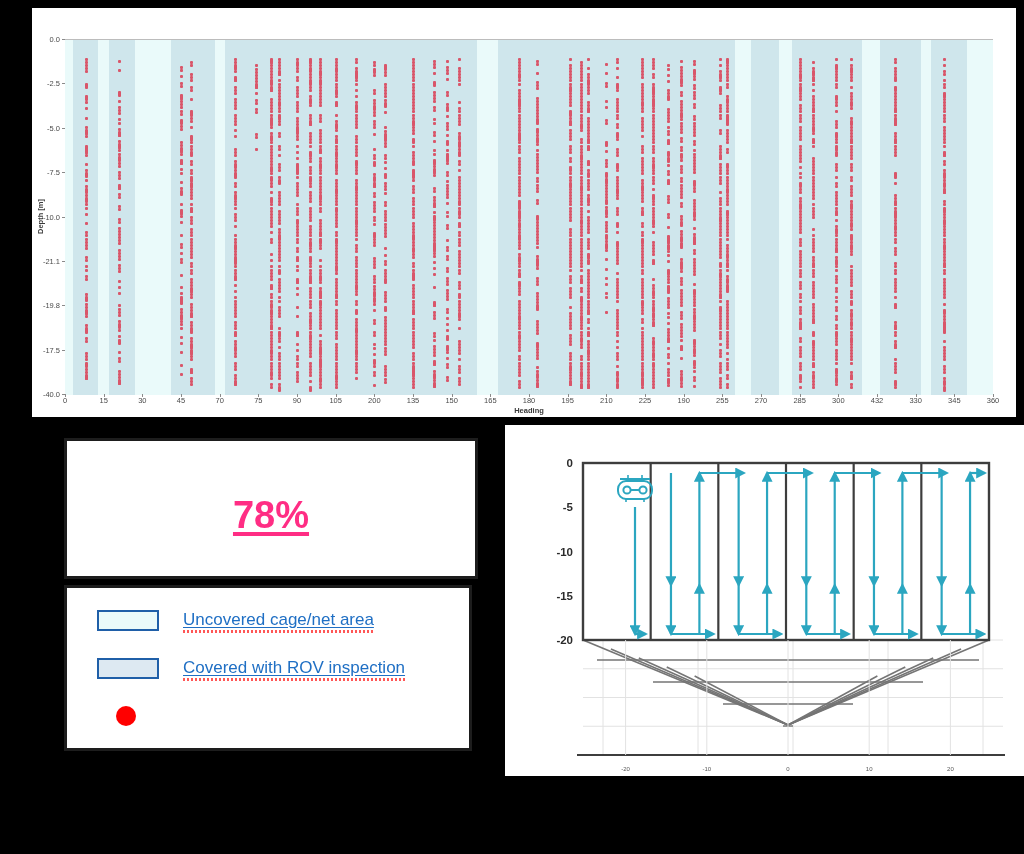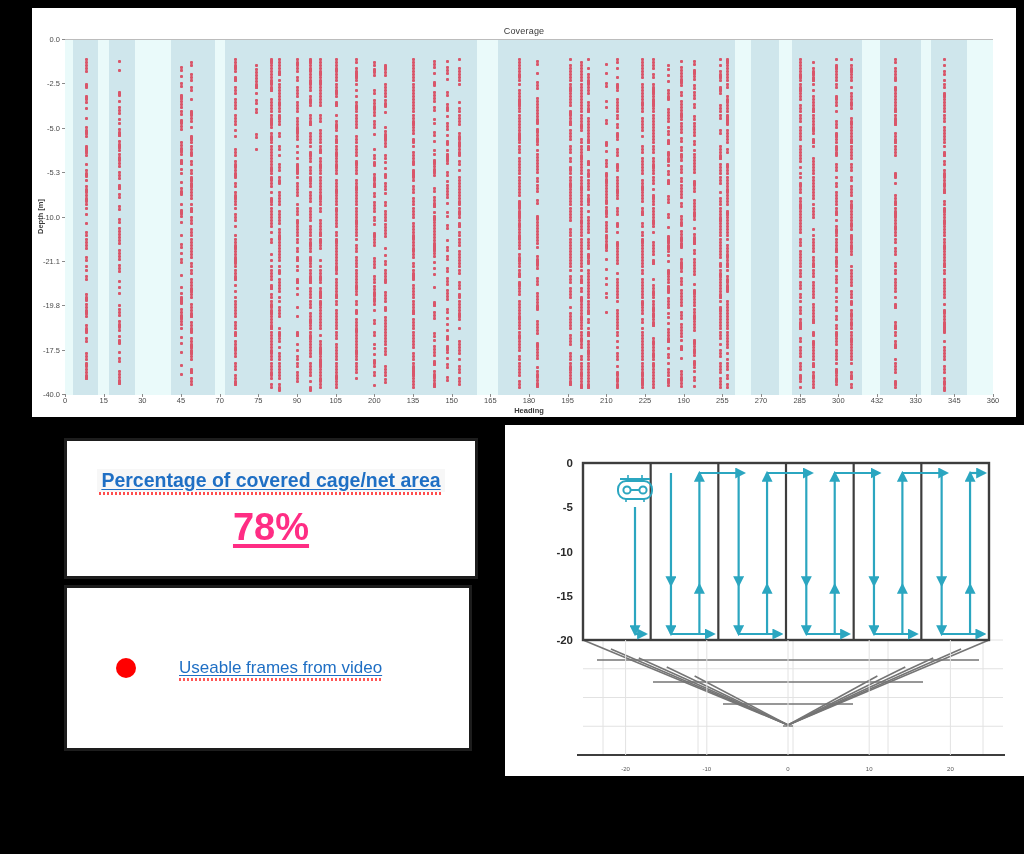--- a/index.html
+++ b/index.html
@@ -110,34 +110,33 @@
     position:absolute;left:505px;top:425px;width:519px;height:351px;
     background:#ffffff;
   }
   #rov-svg{display:block;width:519px;height:351px;}
 </style>
 </head>
 <body>
 
 <div id="chart-card">
 
-  <div id="chart-title">Coverage</div>
 
   <div id="ylabel">
     <span>Depth [m]</span>
   </div>
 
   <div id="yticks">
       <div class="ytick" style="top: 0px;">0.0</div>
       <div class="ytickline" style="top: 0px;"></div>
       <div class="ytick" style="top: 44.375px;">-2.5</div>
       <div class="ytickline" style="top: 44.375px;"></div>
       <div class="ytick" style="top: 88.75px;">-5.0</div>
       <div class="ytickline" style="top: 88.75px;"></div>
-      <div class="ytick" style="top: 133.125px;">-5.3</div>
+      <div class="ytick" style="top: 133.125px;">-7.5</div>
       <div class="ytickline" style="top: 133.125px;"></div>
       <div class="ytick" style="top: 177.5px;">-10.0</div>
       <div class="ytickline" style="top: 177.5px;"></div>
       <div class="ytick" style="top: 221.875px;">-21.1</div>
       <div class="ytickline" style="top: 221.875px;"></div>
       <div class="ytick" style="top: 266.25px;">-19.8</div>
       <div class="ytickline" style="top: 266.25px;"></div>
       <div class="ytick" style="top: 310.625px;">-17.5</div>
       <div class="ytickline" style="top: 310.625px;"></div>
       <div class="ytick" style="top: 355px;">-40.0</div>
@@ -3302,28 +3301,34 @@
       <div class="xtickline" style="left: 850.667px;"></div>
       <div class="xtick" style="left: 889.333px;">345</div>
       <div class="xtickline" style="left: 889.333px;"></div>
       <div class="xtick" style="left: 928px;">360</div>
       <div class="xtickline" style="left: 928px;"></div>
     </div>
   <div id="xlabel">Heading</div>
 </div>
 
 <div id="pct-card">
-  <div id="pct-heading">Percentage of covered cage/net area</div>
   <div id="pct-value">78%</div>
 </div>
 
 <div id="legend-card">
     <div class="legend-row">
+      <div class="swatch" style="background: rgb(234, 250, 250); border-color: rgb(31, 95, 168);"></div>
+      <div class="legend-label">Uncovered cage/net area</div>
+    </div>
+    <div class="legend-row">
+      <div class="swatch" style="background: rgb(221, 233, 242); border-color: rgb(31, 95, 168);"></div>
+      <div class="legend-label">Covered with ROV inspection</div>
+    </div>
+    <div class="legend-row">
       <div class="dotmark" style="background: rgb(255, 0, 0);"></div>
-      <div class="legend-label">Useable frames from video</div>
     </div>
   </div>
 
 <div id="rov-card">
   <svg id="rov-svg" viewBox="0 0 519 351">
       <defs>
         <marker id="arrow" viewBox="0 0 10 10" refX="8" refY="5" markerWidth="5" markerHeight="5" orient="auto-start-reverse">
           <path d="M 0 0 L 10 5 L 0 10 z" fill="#2ba6c0"></path>
         </marker>
       </defs>

